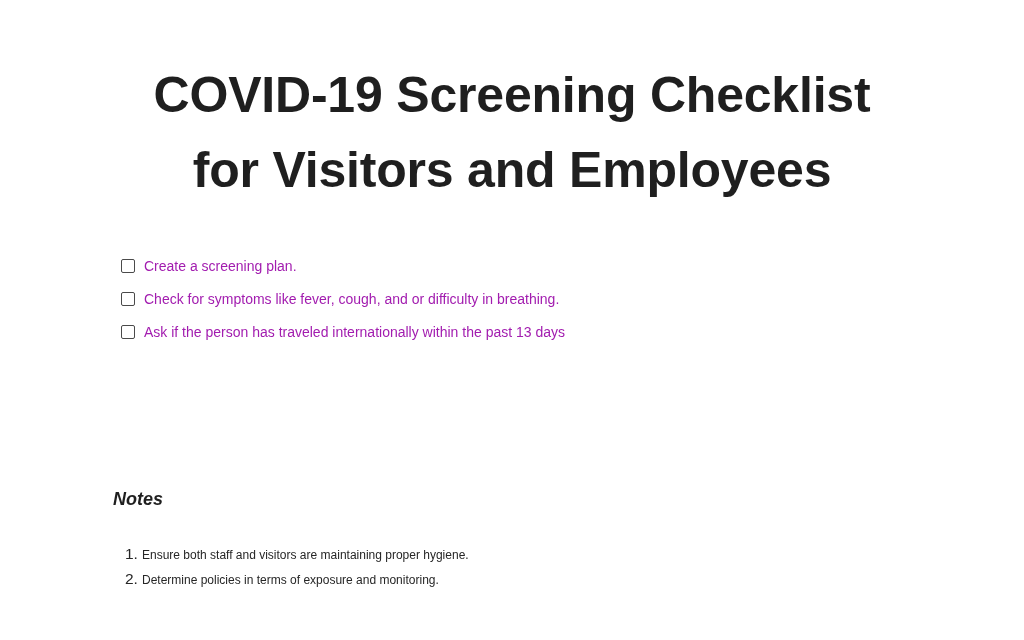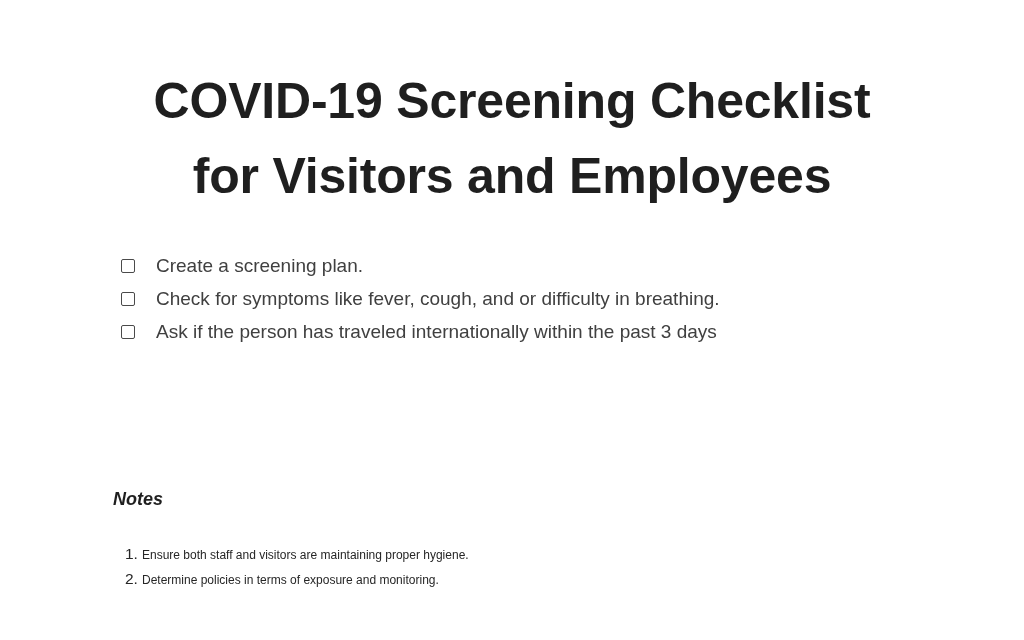--- a/index.html
+++ b/index.html
@@ -22,21 +22,21 @@
     background: #ffffff;
     box-sizing: border-box;
   }
 
   
   .doc-title {
     position: absolute;
     left: 0;
     right: 0;
     top: 52px;
-    margin: 12px;
+    margin: 6px;
     text-align: center;
     font-family: "Liberation Sans", sans-serif;
     font-size: 50px;
     line-height: 75px;
     font-weight: 700;
     letter-spacing: -0.2px;
     color: #1f1f1f;
     padding: 0 120px;
     box-sizing: border-box;
   }
@@ -60,24 +60,24 @@
     flex: 0 0 auto;
     width: 14px;
     height: 14px;
     margin-top: 4px;
     box-sizing: border-box;
     border: 1px solid #4a4a4a;
     border-radius: 2px;
     background: #ffffff;
   }
   .check-label {
-    margin-left: 21px;
-    font-size: 19px;
+    margin-left: 9px;
+    font-size: 14px;
     line-height: 22px;
-    color: #404040;
+    color: #a21caf;
     white-space: nowrap;
   }
 
   
   .notes-heading {
     position: absolute;
     left: 113px;
     top: 487px;
     margin: 0;
     font-size: 18px;
@@ -126,21 +126,21 @@
     <li class="check-row">
       <span class="checkbox"></span>
       <span class="check-label">Create a screening plan.</span>
     </li>
     <li class="check-row">
       <span class="checkbox"></span>
       <span class="check-label">Check for symptoms like fever, cough, and or difficulty in breathing.</span>
     </li>
     <li class="check-row">
       <span class="checkbox"></span>
-      <span class="check-label">Ask if the person has traveled internationally within the past 3 days</span>
+      <span class="check-label">Ask if the person has traveled internationally within the past 13 days</span>
     </li>
   </ul>
 
   <h2 class="notes-heading">Notes</h2>
 
   <ol class="notes-list">
     <li class="note-row">
       <span class="note-marker">1.</span>
       <span class="note-text">Ensure both staff and visitors are maintaining proper hygiene.</span>
     </li>

